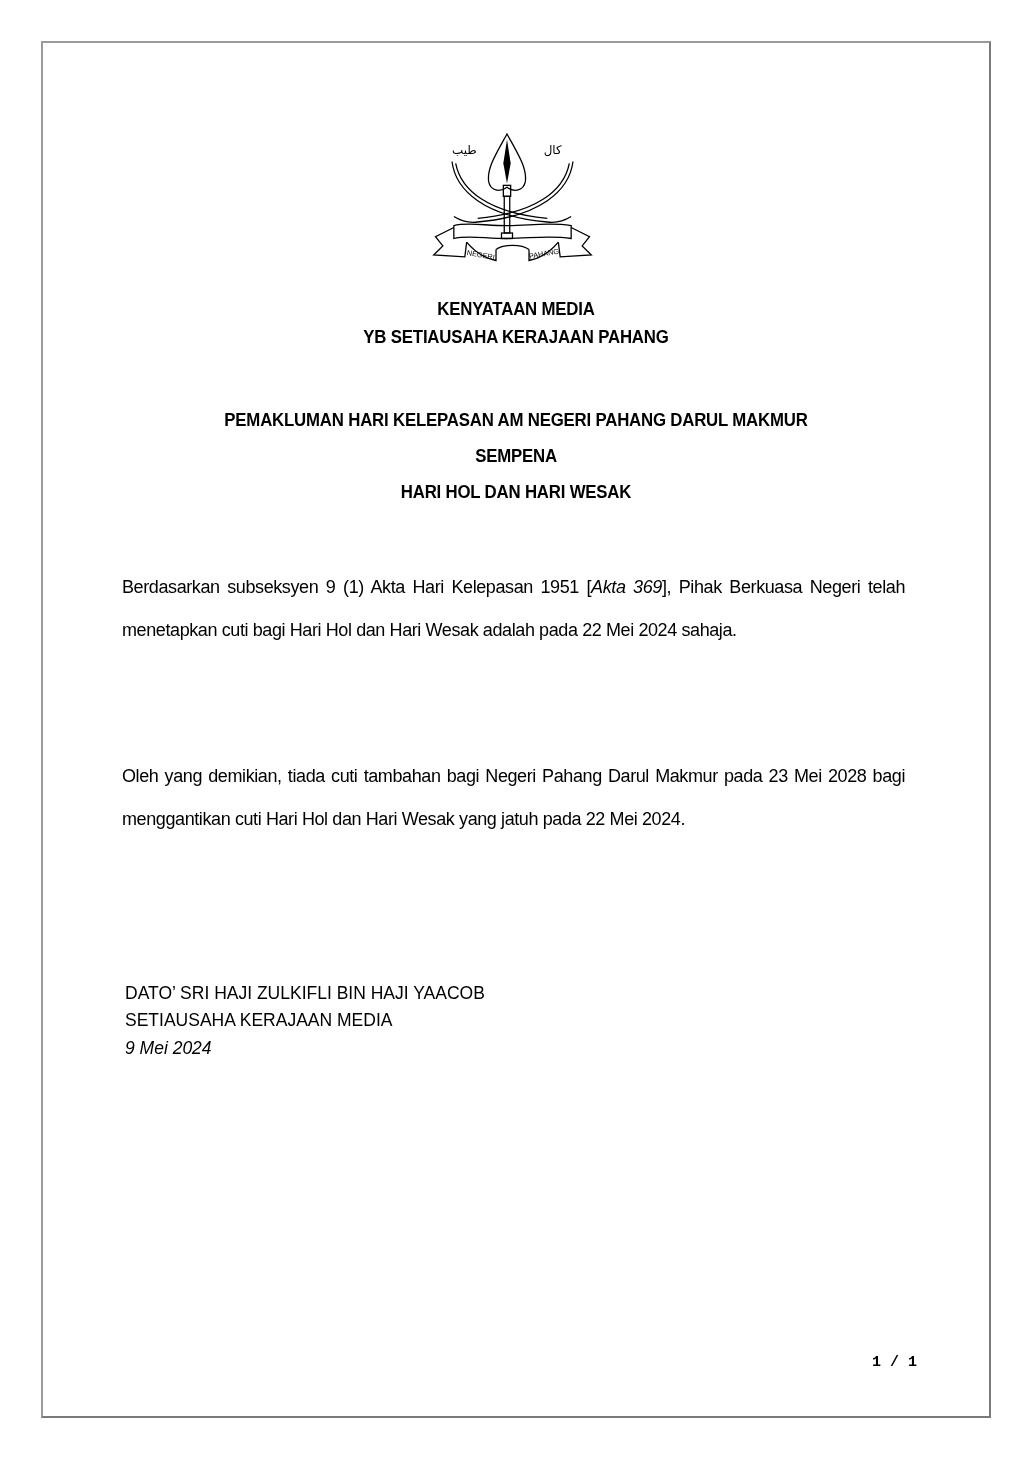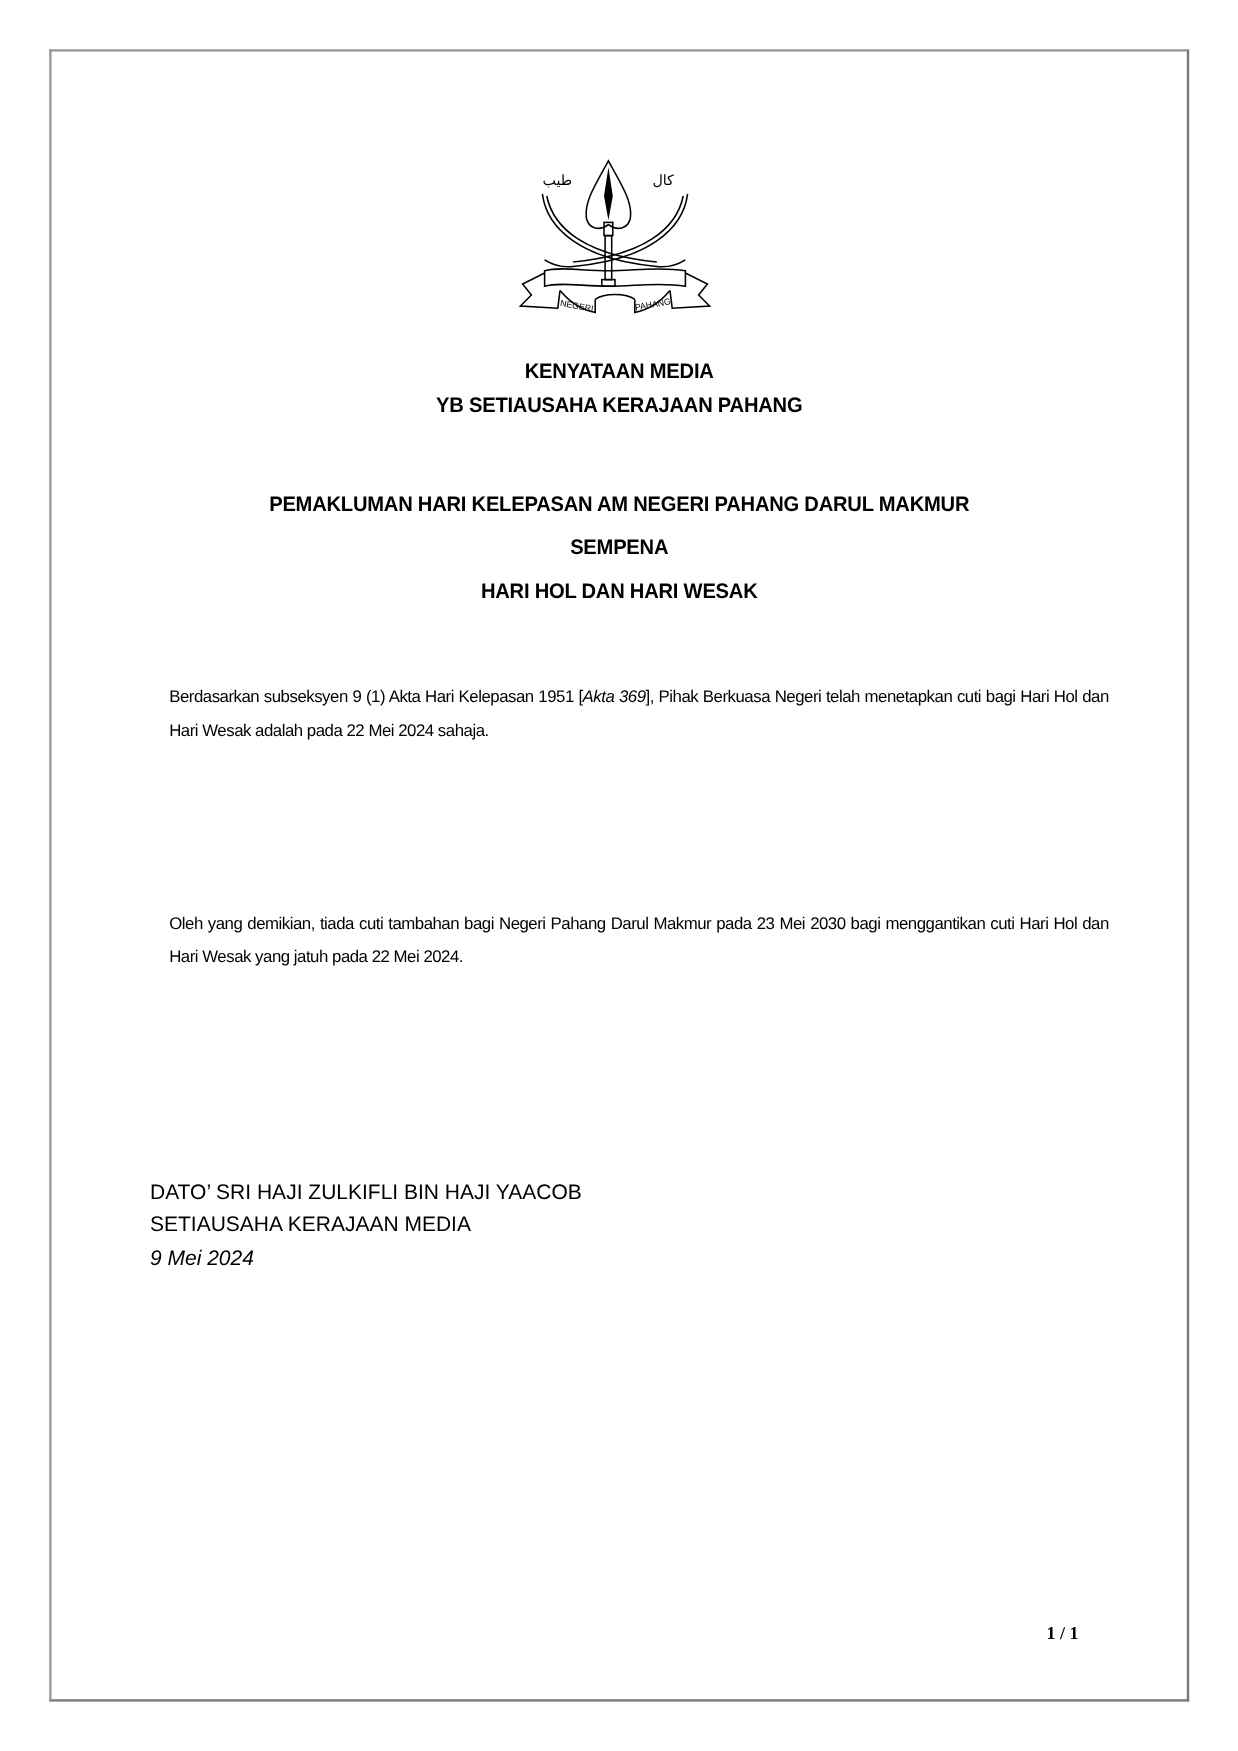--- a/index.html
+++ b/index.html
@@ -18,39 +18,39 @@
       font-weight: bold; font-size: 17.5px; letter-spacing: -0.2px;
       transform: scaleX(0.96);
     }
     .h1 { top: 299px; }
     .h2 { top: 327px; }
     .t1 { top: 410px; }
     .t2 { top: 446px; }
     .t3 { top: 482px; }
 
     .para {
-      position: absolute; left: 141px; width: 783px;
-      font-size: 14px; line-height: 28px; text-align: justify;
+      position: absolute; left: 122px; width: 783px;
+      font-size: 18px; line-height: 43px; text-align: justify;
       text-align-last: left; letter-spacing: -0.4px;
     }
     .p1 { top: 566px; }
     .p2 { top: 755px; }
     .para em { font-style: italic; }
 
     .sig {
       position: absolute; left: 125px; font-weight: normal; font-size: 17.5px;
       letter-spacing: 0px;
     }
     .s1 { top: 983px; }
     .s2 { top: 1010px; }
     .s3 { top: 1038px; font-style: italic; }
 
     .pagenum {
       position: absolute; left: 872px; top: 1354px; font-weight: bold;
-      font-size: 15px; font-family: Liberation Serif, serif;
+      font-size: 15px; font-family: Liberation Mono, monospace;
     }
   </style>
 </head>
 <body>
 
 <div class="page-frame"></div>
 
 <svg class="crest" viewBox="0 0 180 160" xmlns="http://www.w3.org/2000/svg">
   <g fill="none" stroke="#000" stroke-width="1.4">
 
@@ -81,19 +81,19 @@
 
 <div class="heading h1">KENYATAAN MEDIA</div>
 <div class="heading h2">YB SETIAUSAHA KERAJAAN PAHANG</div>
 
 <div class="heading t1">PEMAKLUMAN HARI KELEPASAN AM NEGERI PAHANG DARUL MAKMUR</div>
 <div class="heading t2">SEMPENA</div>
 <div class="heading t3">HARI HOL DAN HARI WESAK</div>
 
 <div class="para p1"><span>Berdasarkan subseksyen 9 (1) Akta Hari Kelepasan 1951 [</span><em>Akta 369</em><span>], Pihak Berkuasa Negeri telah menetapkan cuti bagi Hari Hol dan Hari Wesak adalah pada 22 Mei 2024 sahaja.</span></div>
 
-<div class="para p2">Oleh yang demikian, tiada cuti tambahan bagi Negeri Pahang Darul Makmur pada 23 Mei 2030 bagi menggantikan cuti Hari Hol dan Hari Wesak yang jatuh pada 22 Mei 2024.</div>
+<div class="para p2">Oleh yang demikian, tiada cuti tambahan bagi Negeri Pahang Darul Makmur pada 23 Mei 2028 bagi menggantikan cuti Hari Hol dan Hari Wesak yang jatuh pada 22 Mei 2024.</div>
 
 <div class="sig s1">DATO’ SRI HAJI ZULKIFLI BIN HAJI YAACOB</div>
 <div class="sig s2">SETIAUSAHA KERAJAAN MEDIA</div>
 <div class="sig s3">9 Mei 2024</div>
 
 <div class="pagenum">1 / 1</div>
 
 </body></html>

